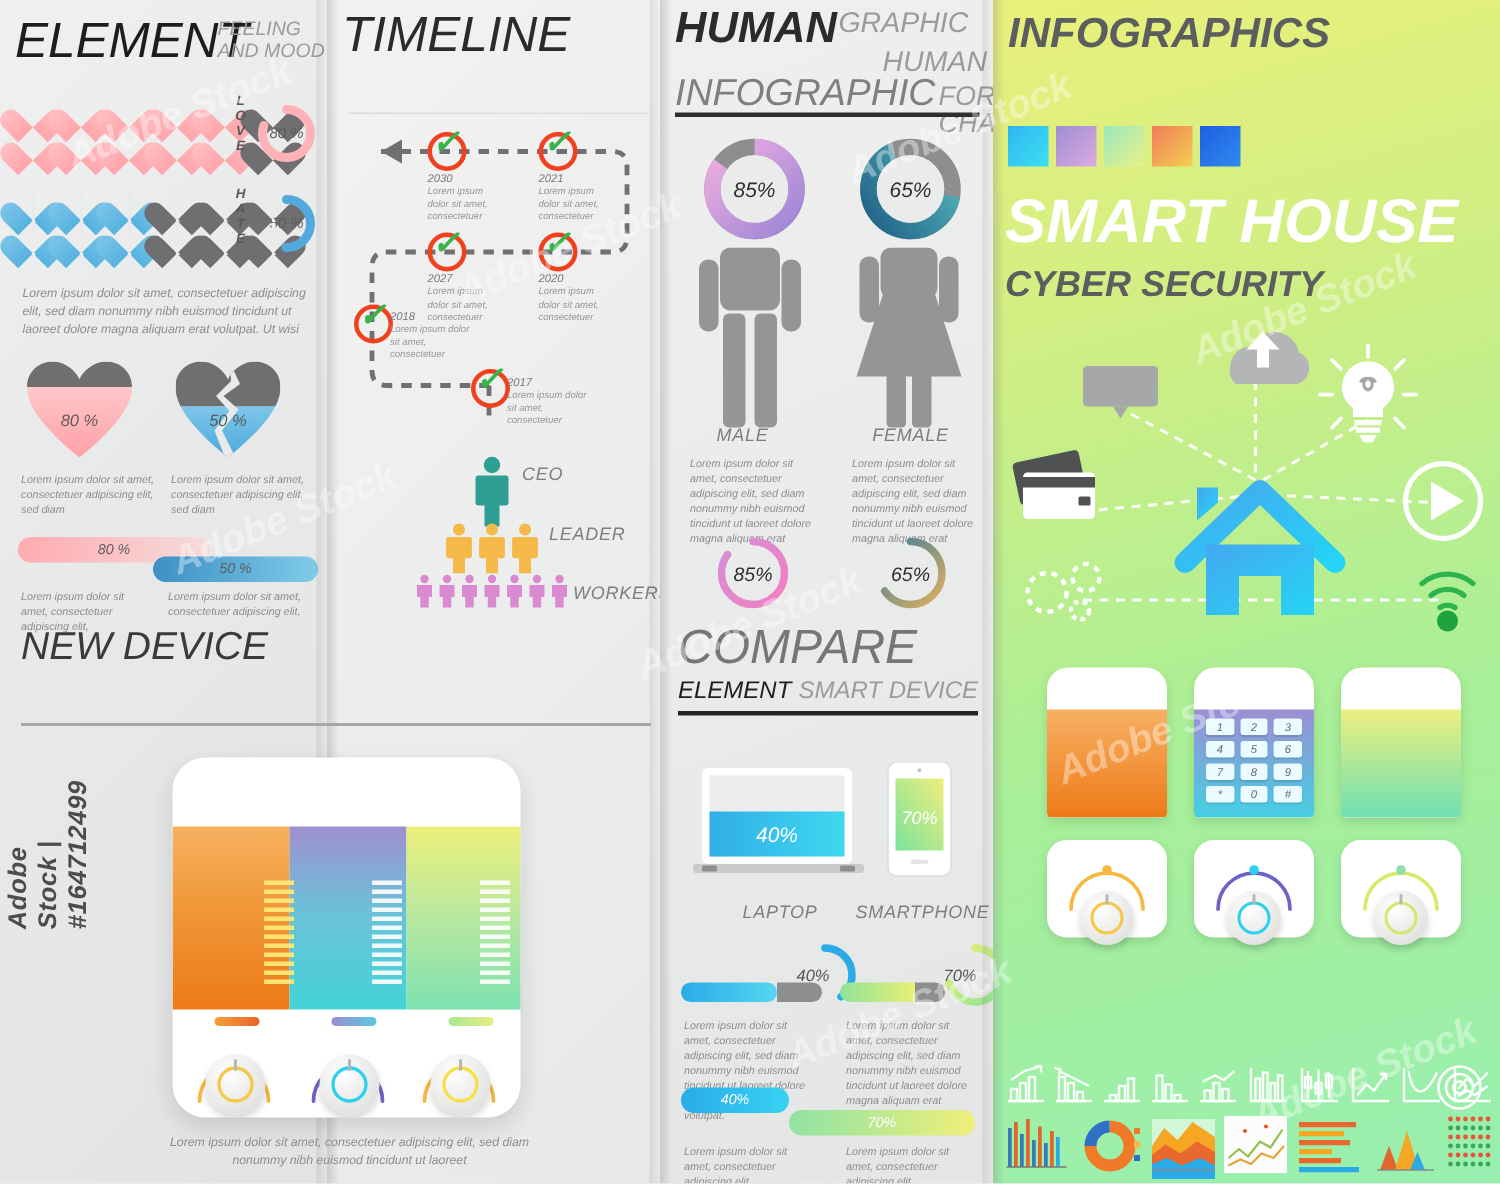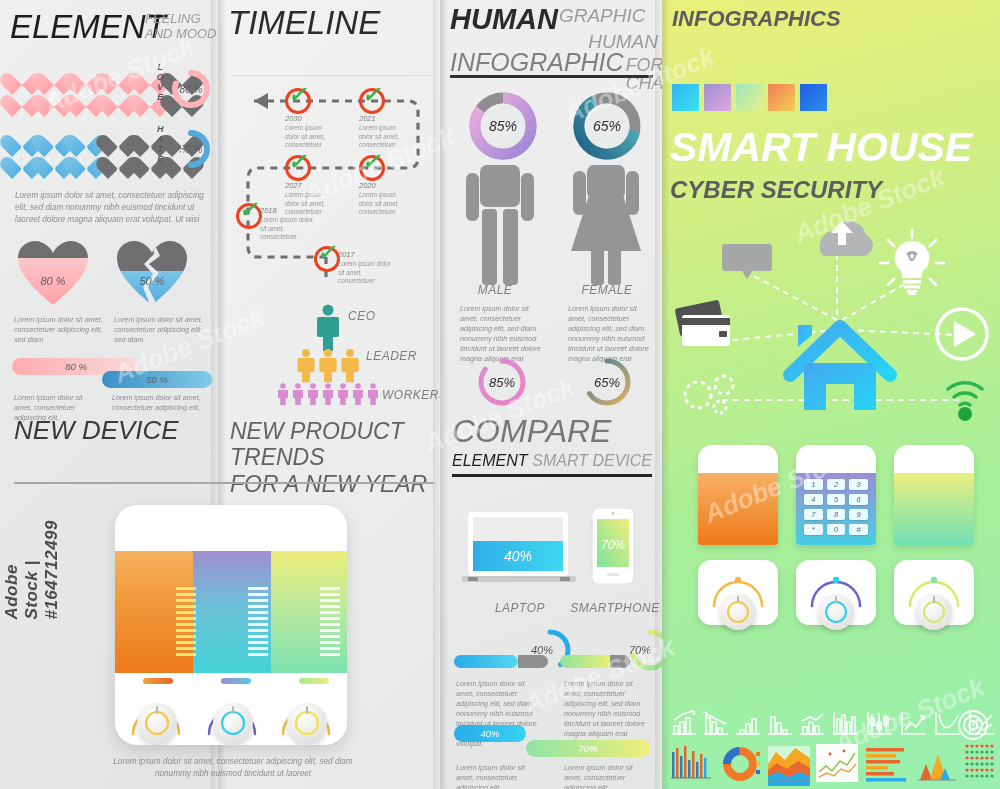--- a/index.html
+++ b/index.html
@@ -394,24 +394,20 @@
         <circle cx="140" cy="96" r="2.8"></circle>
           <path d="M135 100 h10 v8 h-2.2 v7 h-5.6 v-7 h-2.2 z"></path>
         <circle cx="155" cy="96" r="2.8"></circle>
           <path d="M150 100 h10 v8 h-2.2 v7 h-5.6 v-7 h-2.2 z"></path>
       </g>
     </svg>
     <div class="cap" style="position:absolute; left:130px; top:309px;">CEO</div>
     <div class="cap" style="position:absolute; left:148px; top:349px;">LEADER</div>
     <div class="cap" style="position:absolute; left:164px; top:388px;">WORKERS</div>
 
-    <div style="position:absolute; left:12px; top:418px; font-size:23px; color:#616264; line-height:1.15;">
-      <div>NEW PRODUCT TRENDS</div>
-      <div>FOR A NEW YEAR</div>
-    </div>
 
     <div class="shadow-r"></div>
   </div>
 
   <div class="rule" style="left:14px; top:482px; width:420px; z-index:5;"></div>
 
   <div class="col col3">
     <div class="shadow-l"></div>
 
     <div style="position:absolute; left:10px; top:6px; width:210px;">
@@ -588,21 +584,21 @@
 
     <div class="lorem-sm" style="position:absolute; left:16px; top:763px; width:88px;">Lorem ipsum dolor sit amet, consectetuer adipiscing elit,</div>
     <div class="lorem-sm" style="position:absolute; left:124px; top:763px; width:88px;">Lorem ipsum dolor sit amet, consectetuer adipiscing elit,</div>
 
     <div class="shadow-r"></div>
   </div>
 
   <div class="col col4">
     <div class="shadow-l"></div>
 
-    <div class="ih-title" style="left:10px; top:8px; font-size:22px; line-height:1;">INFOGRAPHICS</div>
+    <div class="ih-title" style="left:10px; top:8px; font-size:28px; line-height:1;">INFOGRAPHICS</div>
 
     <div style="position:absolute; left:10px; top:84px; display:flex; gap:5px;">
       <div class="swatch" style="background:linear-gradient(135deg,#2fb6f0,#3de0f2);"></div>
       <div class="swatch" style="background:linear-gradient(135deg,#9e8fd4,#dcaade);"></div>
       <div class="swatch" style="background:linear-gradient(135deg,#9ae8bd,#eaf08a);"></div>
       <div class="swatch" style="background:linear-gradient(135deg,#f07d5a,#f5cf52);"></div>
       <div class="swatch" style="background:linear-gradient(135deg,#1e5fe0,#2f8bf0);"></div>
     </div>
 
     <div style="position:absolute; left:8px; top:127px; font-size:41px; font-weight:700; color:#ffffff; line-height:1;">SMART HOUSE</div>

